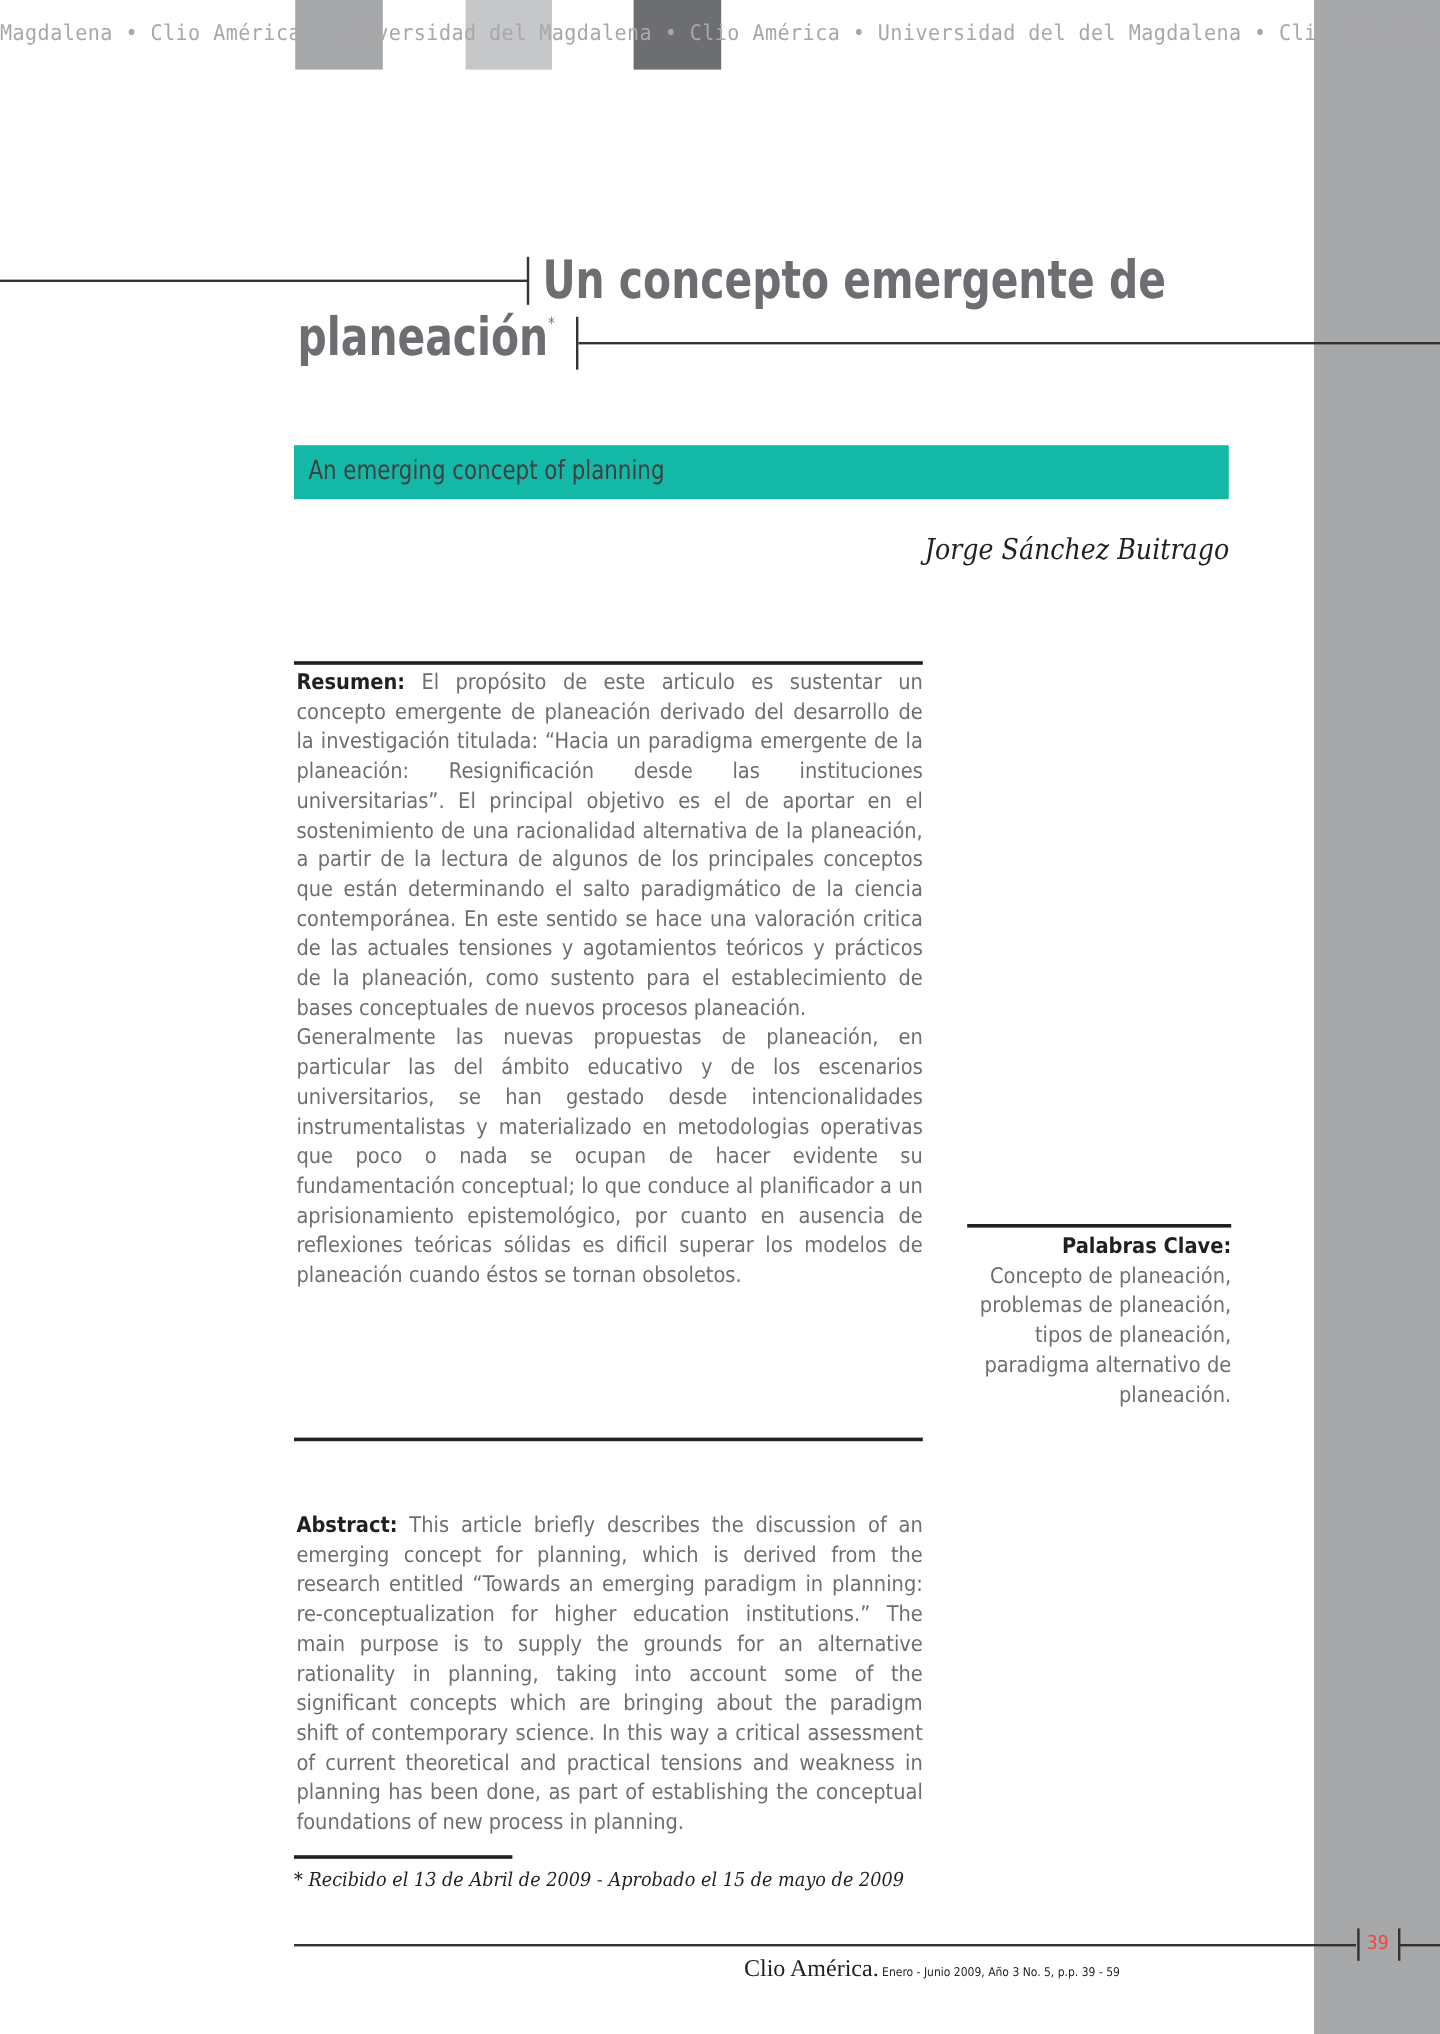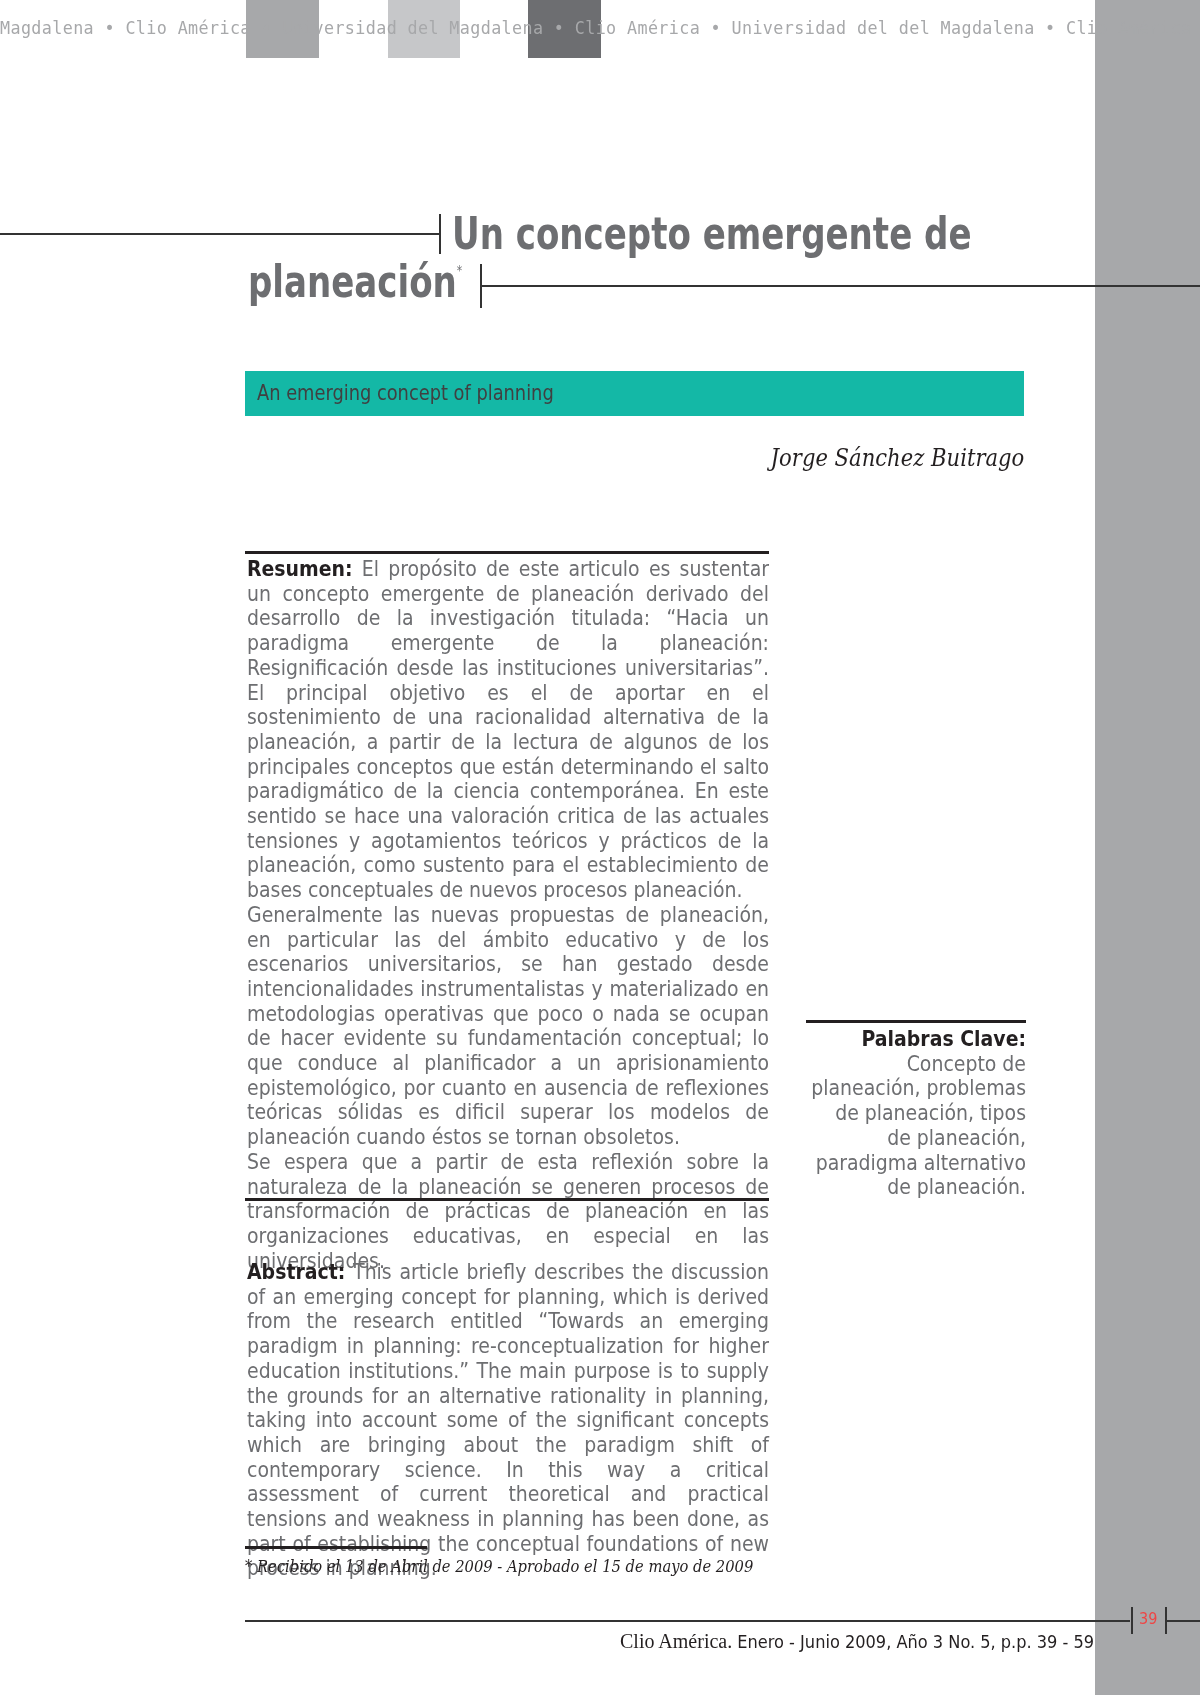--- a/index.html
+++ b/index.html
@@ -48,41 +48,41 @@
     position: absolute; left: 12px; top: 9px; font-size: 22px; color: #404041;
     white-space: nowrap; transform: scaleX(0.9); transform-origin: left;
   }
   .author {
     position: absolute; right: 176px; top: 444px; font-family: "DejaVu Serif", serif;
     font-style: italic; font-size: 24px; color: #231f20; white-space: nowrap;
     transform: scaleX(0.88); transform-origin: right;
   }
   .section-rule { position: absolute; height: 3px; background: #231f20; }
   .body-text {
-    position: absolute; font-size: 21px; line-height: 24.7px; color: #6d6e71;
+    position: absolute; font-size: 18px; line-height: 24.7px; color: #6d6e71;
     text-align: justify;
   }
   .body-text p { margin: 0; }
   .lead { font-weight: bold; color: #231f20; }
   .footnote-rule { position: absolute; left: 245px; top: 1546px; width: 182px; height: 3px; background: #231f20; }
   .footnote {
     position: absolute; left: 245px; top: 1557px; font-family: "DejaVu Serif", serif;
     font-style: italic; font-size: 16px; color: #231f20; white-space: nowrap;
     transform: scaleX(0.92); transform-origin: left;
   }
   .footer-rule { position: absolute; left: 245px; top: 1620px; width: 885px; height: 2px; background: #333; }
   .footer-rule-right { position: absolute; left: 1166px; top: 1620px; width: 34px; height: 2px; background: #333; }
   .page-tick-l { position: absolute; left: 1131px; top: 1607px; width: 2px; height: 27px; background: #333; }
   .page-tick-r { position: absolute; left: 1165px; top: 1607px; width: 2px; height: 27px; background: #333; }
   .page-num { position: absolute; left: 1139px; top: 1609px; font-size: 16px; color: #ef4444; }
   .footer-cite {
     position: absolute; left: 620px; top: 1630px; white-space: nowrap; color: #231f20;
   }
   .footer-cite .j { font-size: 20px; font-family: Liberation Serif, serif; }
-  .footer-cite .d { font-size: 18px; }
+  .footer-cite .d { font-size: 10px; }
 </style>
 </head>
 <body>
 
 <div class="sidebar"></div>
 
 <div class="header-band">
   <div class="hb-block" style="left:246px;width:73px;background:#a7a8aa;"></div>
   <div class="hb-block" style="left:388px;width:72px;background:#c6c7c9;"></div>
   <div class="hb-block" style="left:528px;width:73px;background:#6d6e71;"></div>
@@ -99,21 +99,20 @@
 <div class="subtitle-bar">
   <div class="subtitle-text">An emerging concept of planning</div>
 </div>
 
 <div class="author">Jorge Sánchez Buitrago</div>
 
 <div class="section-rule" style="left:245px;top:551px;width:524px;"></div>
 <div class="body-text" style="left:247px;top:557px;width:522px;">
   <p><span class="lead">Resumen:</span><span> El propósito de este articulo es sustentar un concepto emergente de planeación derivado del desarrollo de la investigación titulada: “Hacia un paradigma emergente de la planeación: Resignificación desde las instituciones universitarias”. El principal objetivo es el de aportar en el sostenimiento de una racionalidad alternativa de la planeación, a partir de la lectura de algunos de los principales conceptos que están determinando el salto paradigmático de la ciencia contemporánea. En este sentido se hace una valoración critica de las actuales tensiones y agotamientos teóricos y prácticos de la planeación, como sustento para el establecimiento de bases conceptuales de nuevos procesos planeación.</span></p>
   <p>Generalmente las nuevas propuestas de planeación, en particular las del ámbito educativo y de los escenarios universitarios, se han gestado desde intencionalidades instrumentalistas y materializado en metodologias operativas que poco o nada se ocupan de hacer evidente su fundamentación conceptual; lo que conduce al planificador a un aprisionamiento epistemológico, por cuanto en ausencia de reflexiones teóricas sólidas es dificil superar los modelos de planeación cuando éstos se tornan obsoletos.</p>
-  <p>Se espera que a partir de esta reflexión sobre la naturaleza de la planeación se generen procesos de transformación de prácticas de planeación en las organizaciones educativas, en especial en las universidades.</p>
 </div>
 
 <div class="section-rule" style="left:806px;top:1020px;width:220px;"></div>
 <div class="body-text" style="left:808px;top:1027px;width:218px;text-align:right;">
   <span class="lead">Palabras Clave:</span><span> Concepto de planeación, problemas de planeación, tipos de planeación, paradigma alternativo de planeación.</span>
 </div>
 
 <div class="section-rule" style="left:245px;top:1198px;width:524px;"></div>
 <div class="body-text" style="left:247px;top:1260px;width:522px;">
   <span class="lead">Abstract:</span><span> This article briefly describes the discussion of an emerging concept for planning, which is derived from the research entitled “Towards an emerging paradigm in planning: re-conceptualization for higher education institutions.” The main purpose is to supply the grounds for an alternative rationality in planning, taking into account some of the significant concepts which are bringing about the paradigm shift of contemporary science. In this way a critical assessment of current theoretical and practical tensions and weakness in planning has been done, as part of establishing the conceptual foundations of new process in planning.</span>

